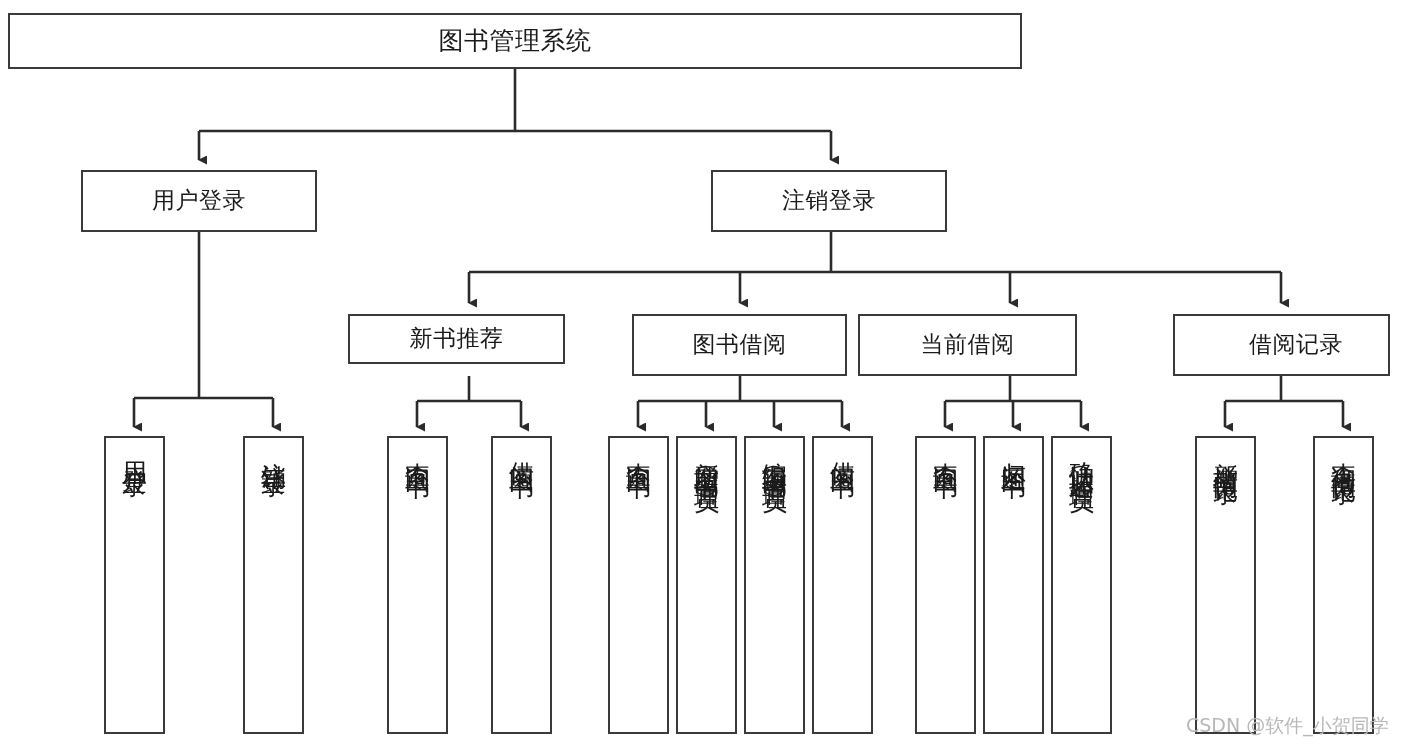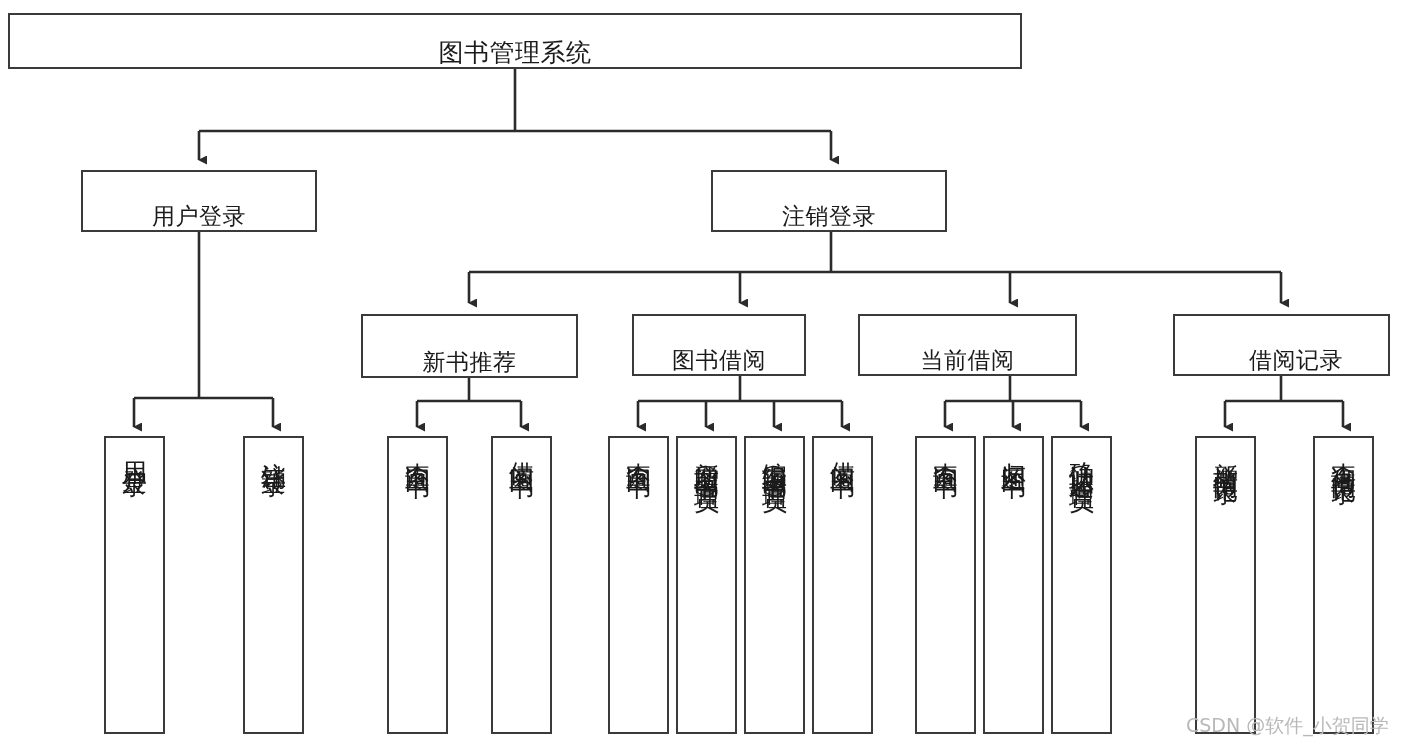--- a/index.html
+++ b/index.html
@@ -27,21 +27,21 @@
     width: 1405px;
     height: 747px;
     overflow: visible;
   }
   .node-box {
     position: absolute;
     box-sizing: border-box;
     background: #ffffff;
     border: 2.5px solid #3a3a3a;
     display: flex;
-    align-items: flex-end;
+    align-items: center;
     justify-content: center;
     color: #1a1a1a;
   }
   .node-label {
     display: block;
     text-align: center;
     letter-spacing: 0.5px;
     line-height: 1.18;
     color: #1a1a1a;
     white-space: nowrap;
@@ -136,25 +136,25 @@
   </div>
 
   <div class="node-box lvl-2" style="left:81px; top:170px; width:236px; height:62px;">
     <span class="node-label">用户登录</span>
   </div>
 
   <div class="node-box lvl-2" style="left:711px; top:170px; width:236px; height:62px;">
     <span class="node-label">注销登录</span>
   </div>
 
-  <div class="node-box lvl-3" style="left:361px; top:314px; width:217px; height:64px;">
+  <div class="node-box lvl-3" style="left:348px; top:314px; width:217px; height:50px;">
     <span class="node-label">新书推荐</span>
   </div>
 
-  <div class="node-box lvl-3" style="left:632px; top:314px; width:174px; height:62px;">
+  <div class="node-box lvl-3" style="left:632px; top:314px; width:215px; height:62px;">
     <span class="node-label">图书借阅</span>
   </div>
 
   <div class="node-box lvl-3" style="left:858px; top:314px; width:219px; height:62px;">
     <span class="node-label">当前借阅</span>
   </div>
 
   <div class="node-box lvl-3" style="left:1173px; top:314px; width:217px; height:62px;padding-left:29px;">
     <span class="node-label">借阅记录</span>
   </div>

